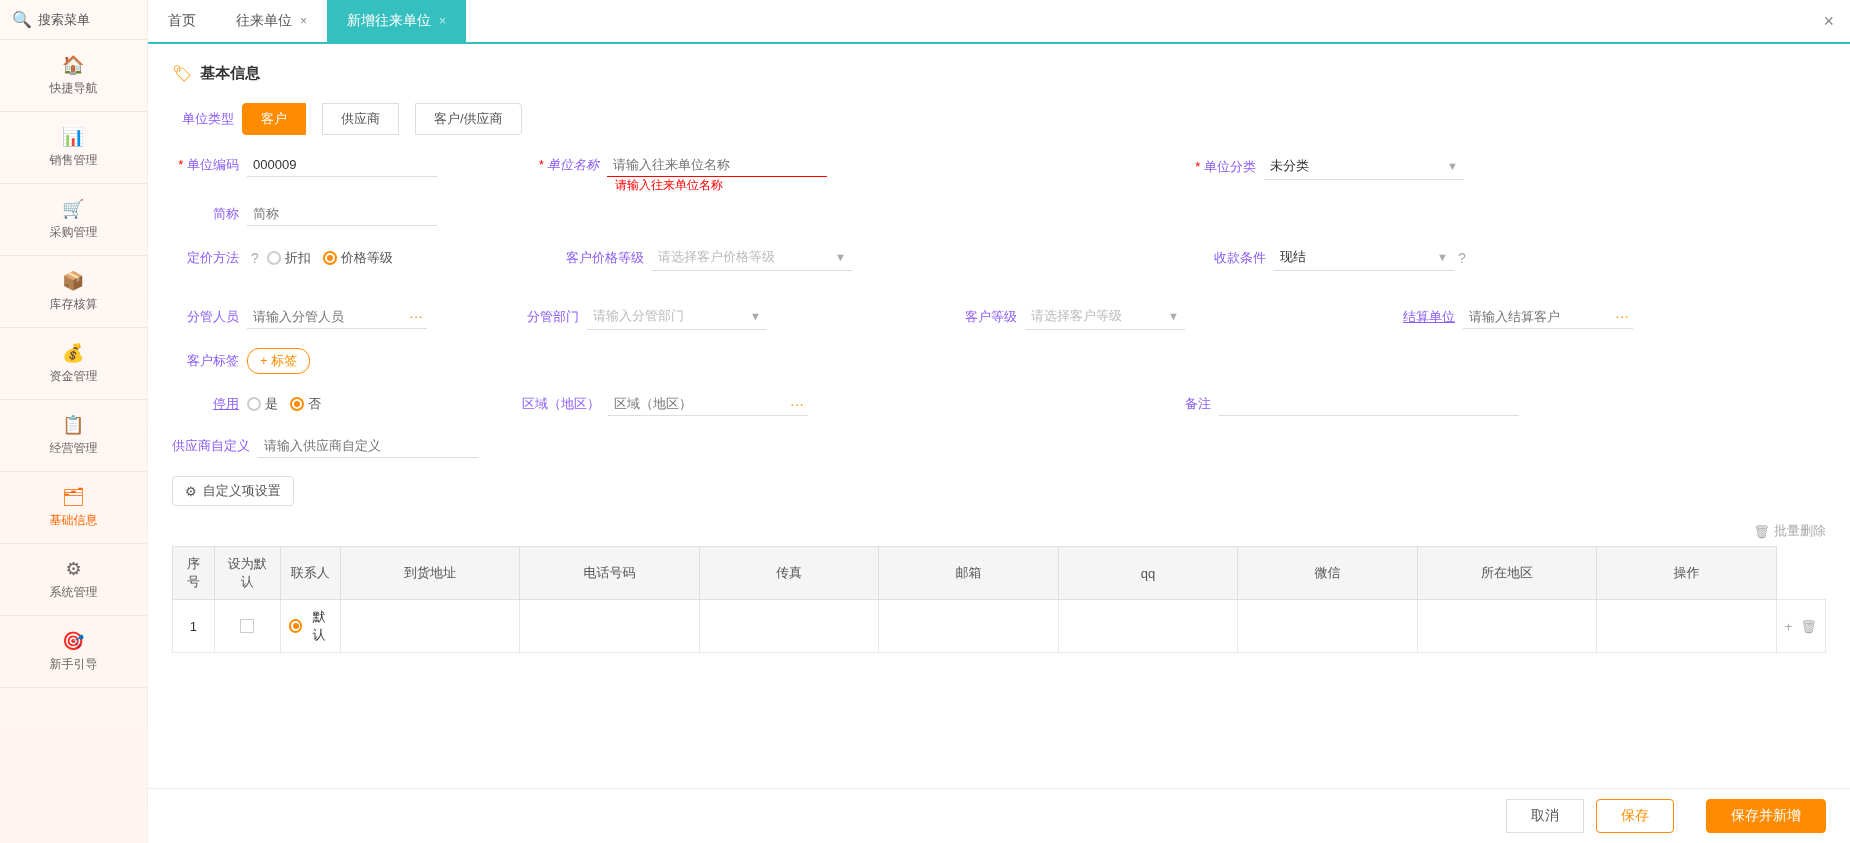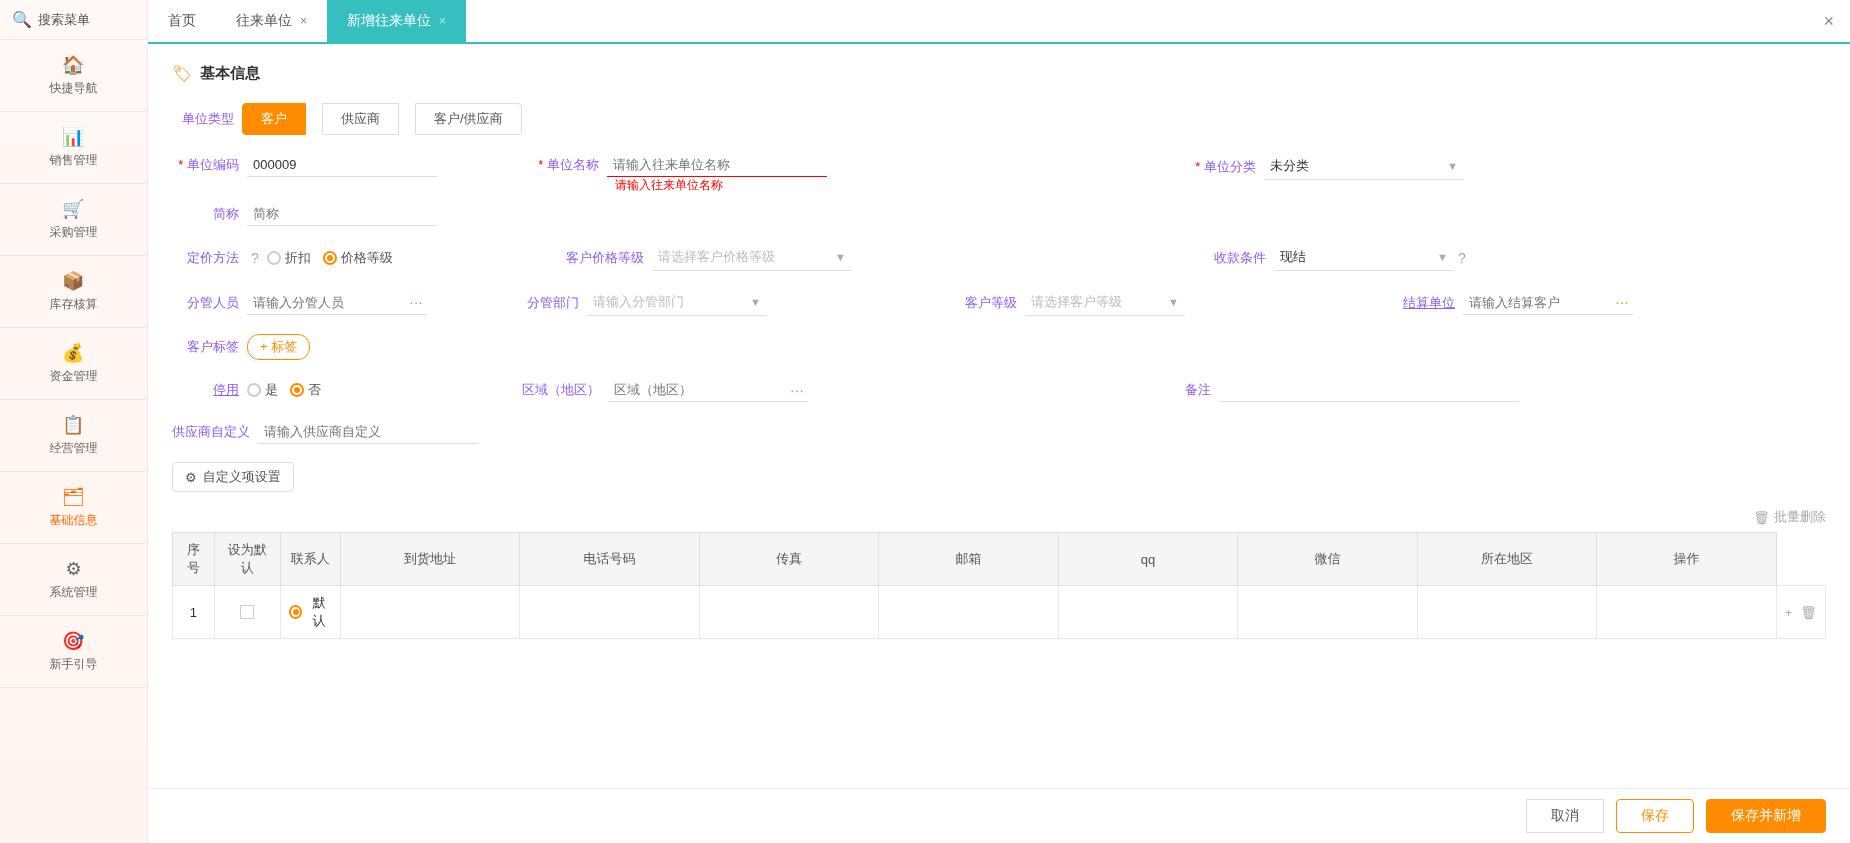--- a/index.html
+++ b/index.html
@@ -330,20 +330,21 @@
       cursor: pointer;
     }
     .btn-save-new {
       padding: 7px 24px;
       background: #ff8c00;
       border: 1px solid #ff8c00;
       color: #fff;
       font-size: 14px;
       border-radius: 4px;
       cursor: pointer;
+      margin-left: 20px;
     }
 
     .settings-btn {
       display: flex;
       align-items: center;
       gap: 6px;
       border: 1px solid #ddd;
       background: #fff;
       padding: 5px 12px;
       border-radius: 4px;
@@ -455,21 +456,21 @@
 
     <div style="display:grid; grid-template-columns: 340px 1fr 1fr; margin-bottom:4px; align-items:start;">
 
       <div class="form-cell">
         <span class="form-label required" style="min-width:75px;">单位编码</span>
         <input class="form-input" style="width: 190px;" value="000009">
       </div>
 
       <div style="display:flex; flex-direction:column; padding-left:20px;">
         <div style="display:flex; align-items:center;">
-          <span class="form-label required" style="min-width:75px;">单位名称</span>
+          <span class="form-label required" style="min-width:75px;font-style:italic;">单位名称</span>
           <input class="form-input error" style="width: 220px; border-bottom: 1px solid red;" placeholder="请输入往来单位名称">
         </div>
         <div style="padding-left:83px;">
           <span style="color:red; font-size:12px;">请输入往来单位名称</span>
         </div>
       </div>
 
       <div class="form-cell" style="padding-left:20px;">
         <span class="form-label required" style="min-width:75px;">单位分类</span>
         <div class="form-select-wrapper" style="width:200px;">
@@ -477,21 +478,21 @@
           <span class="form-select-arrow">▼</span>
         </div>
       </div>
     </div>
 
     <div style="display:flex; align-items:center; margin-bottom:18px; margin-top:8px;">
       <span class="form-label" style="min-width:75px;">简称</span>
       <input class="form-input" style="width: 190px;" placeholder="简称">
     </div>
 
-    <div style="display:grid; grid-template-columns: 380px 1fr 1fr; margin-bottom:18px; align-items:center;">
+    <div style="display:grid; grid-template-columns: 380px 1fr 1fr; margin-bottom:32px; align-items:center;">
       <div class="form-cell">
         <span class="form-label" style="min-width:75px;">定价方法</span>
         <span class="help-icon">?</span>
         <div class="radio-group" style="margin-left:8px;">
           <label class="radio-item">
             <div class="radio-circle"></div>
             <span>折扣</span>
           </label>
           <label class="radio-item">
             <div class="radio-circle checked">

